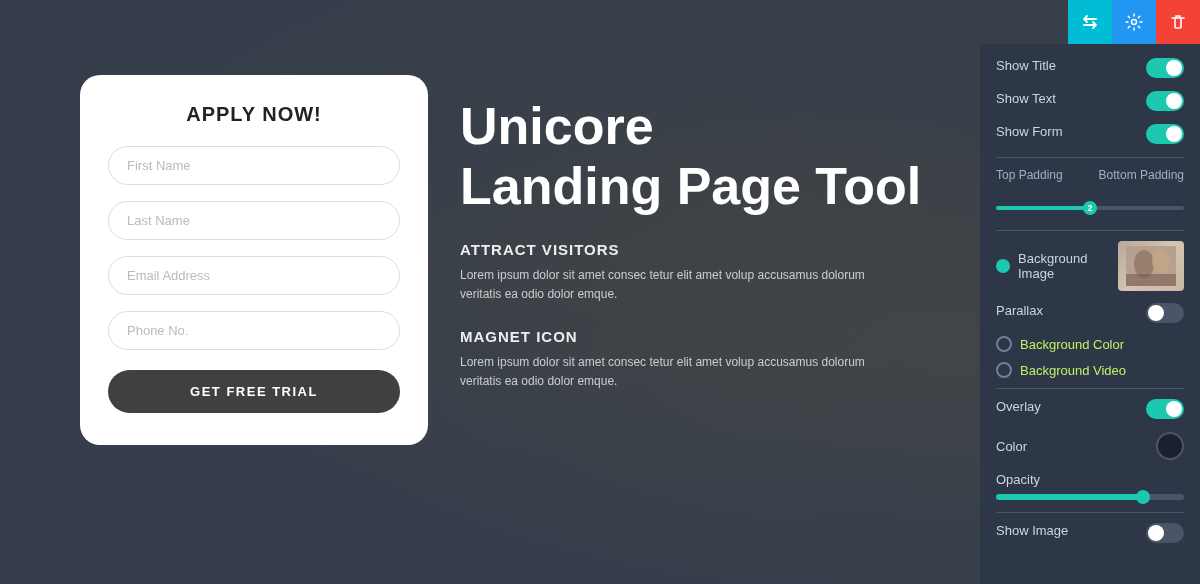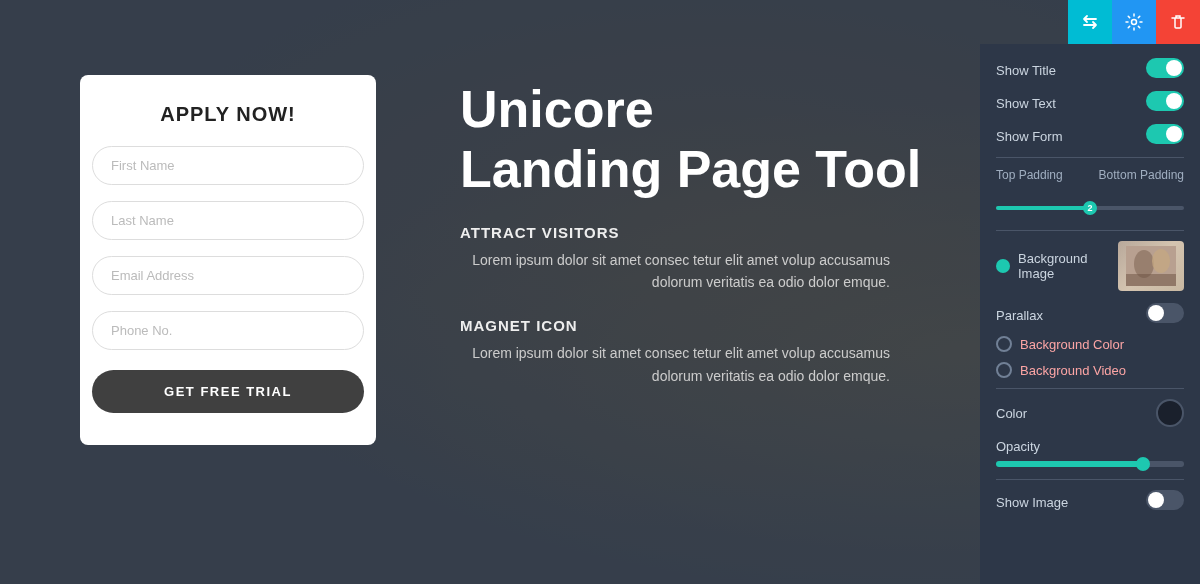--- a/index.html
+++ b/index.html
@@ -43,24 +43,24 @@
     }
     .hero-overlay {
       position: absolute; inset: 0;
       background: rgba(30,40,50,0.6);
     }
 
     
     .form-card {
       position: absolute;
       left: 80px; top: 75px;
-      width: 296px;
+      width: 348px;
       background: white;
-      border-radius: 8px;
-      padding: 28px 12px 32px;
+      border-radius: 20px;
+      padding: 28px 28px 32px;
       z-index: 10;
     }
     .form-card h2 {
       text-align: center;
       font-size: 20px;
       font-weight: 800;
       color: #222;
       margin-bottom: 20px;
       letter-spacing: 1px;
     }
@@ -87,62 +87,61 @@
       font-weight: 700;
       letter-spacing: 1.5px;
       cursor: pointer;
       margin-top: 4px;
       text-transform: uppercase;
     }
 
     
     .hero-content {
       position: absolute;
-      left: 460px; top: 80px;
+      left: 460px; top: 97px;
       z-index: 10;
       color: white;
     }
     .hero-content h1 {
       font-size: 52px;
       font-weight: 700;
       line-height: 1.15;
       margin-bottom: 24px;
       white-space: nowrap;
     }
     .hero-content .section-title {
       font-size: 15px;
       font-weight: 700;
       letter-spacing: 1px;
       color: #eee;
       margin-bottom: 8px;
     }
     .hero-content .section-text {
-      font-size: 14px;
+      font-size: 12px;
       color: #ccc;
       line-height: 1.6;
       margin-bottom: 24px;
       max-width: 430px;
-      text-align: right;
     }
 
     
     .sidebar-panel {
       position: absolute;
       right: 0; top: 44px;
       width: 220px;
       background: #2d3748;
       color: #e2e8f0;
       padding: 14px 16px;
       z-index: 50;
       height: 540px;
       overflow-y: auto;
     }
     .sidebar-row {
       display: flex;
-      align-items: flex-end;
+      align-items: flex-start;
       justify-content: space-between;
       margin-bottom: 13px;
     }
     .sidebar-label {
       font-size: 13px;
       color: #cbd5e0;
     }
     
     .toggle {
       position: relative;
@@ -231,21 +230,21 @@
       align-items: center;
       margin-bottom: 10px;
     }
     .radio-circle {
       width: 16px; height: 16px;
       border-radius: 50%;
       border: 2px solid #718096;
       margin-right: 8px;
       flex-shrink: 0;
     }
-    .radio-label { font-size: 13px; color: #fca5a5; }
+    .radio-label { font-size: 13px; color: #bef264; }
 
     
     .color-row {
       display: flex;
       align-items: center;
       justify-content: space-between;
       margin-bottom: 10px;
     }
     .color-swatch {
       width: 28px; height: 28px;
@@ -382,20 +381,24 @@
       <span class="radio-label">Background Color</span>
     </div>
 
     <div class="radio-row">
       <div class="radio-circle"></div>
       <span class="radio-label">Background Video</span>
     </div>
 
     <hr class="divider">
 
+    <div class="sidebar-row">
+      <span class="sidebar-label">Overlay</span>
+      <div class="toggle on"></div>
+    </div>
 
     <div class="color-row">
       <span class="sidebar-label">Color</span>
       <div class="color-swatch"></div>
     </div>
 
     <div class="opacity-row">
       <span class="sidebar-label">Opacity</span>
       <div class="opacity-track">
         <div class="opacity-thumb"></div>

